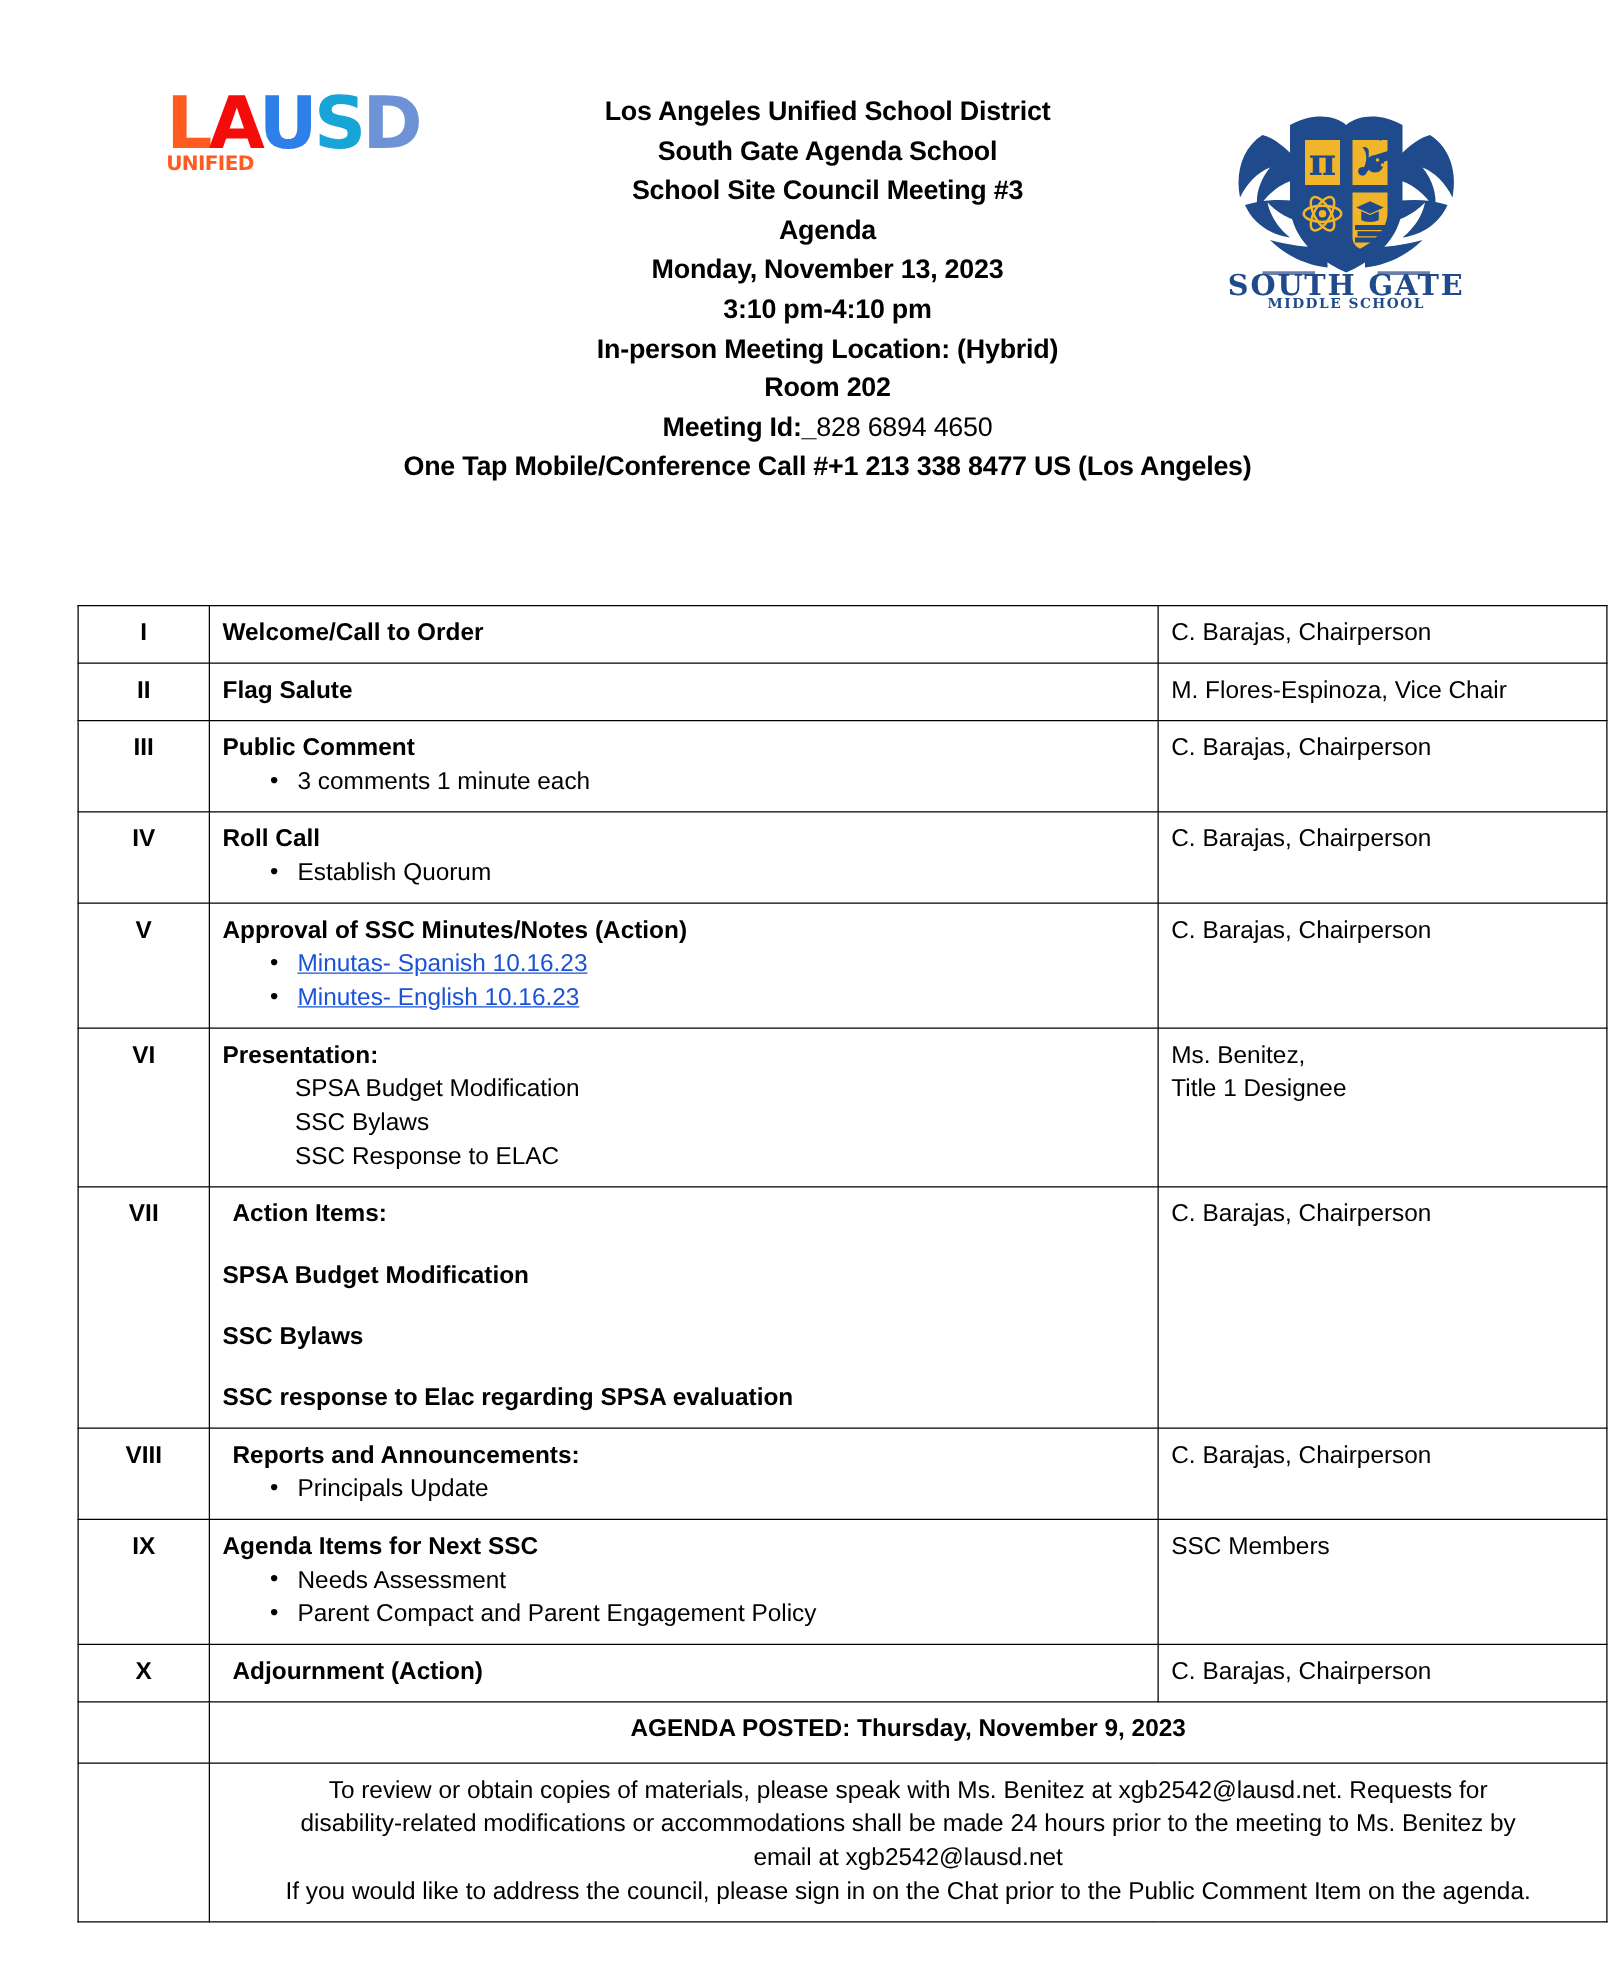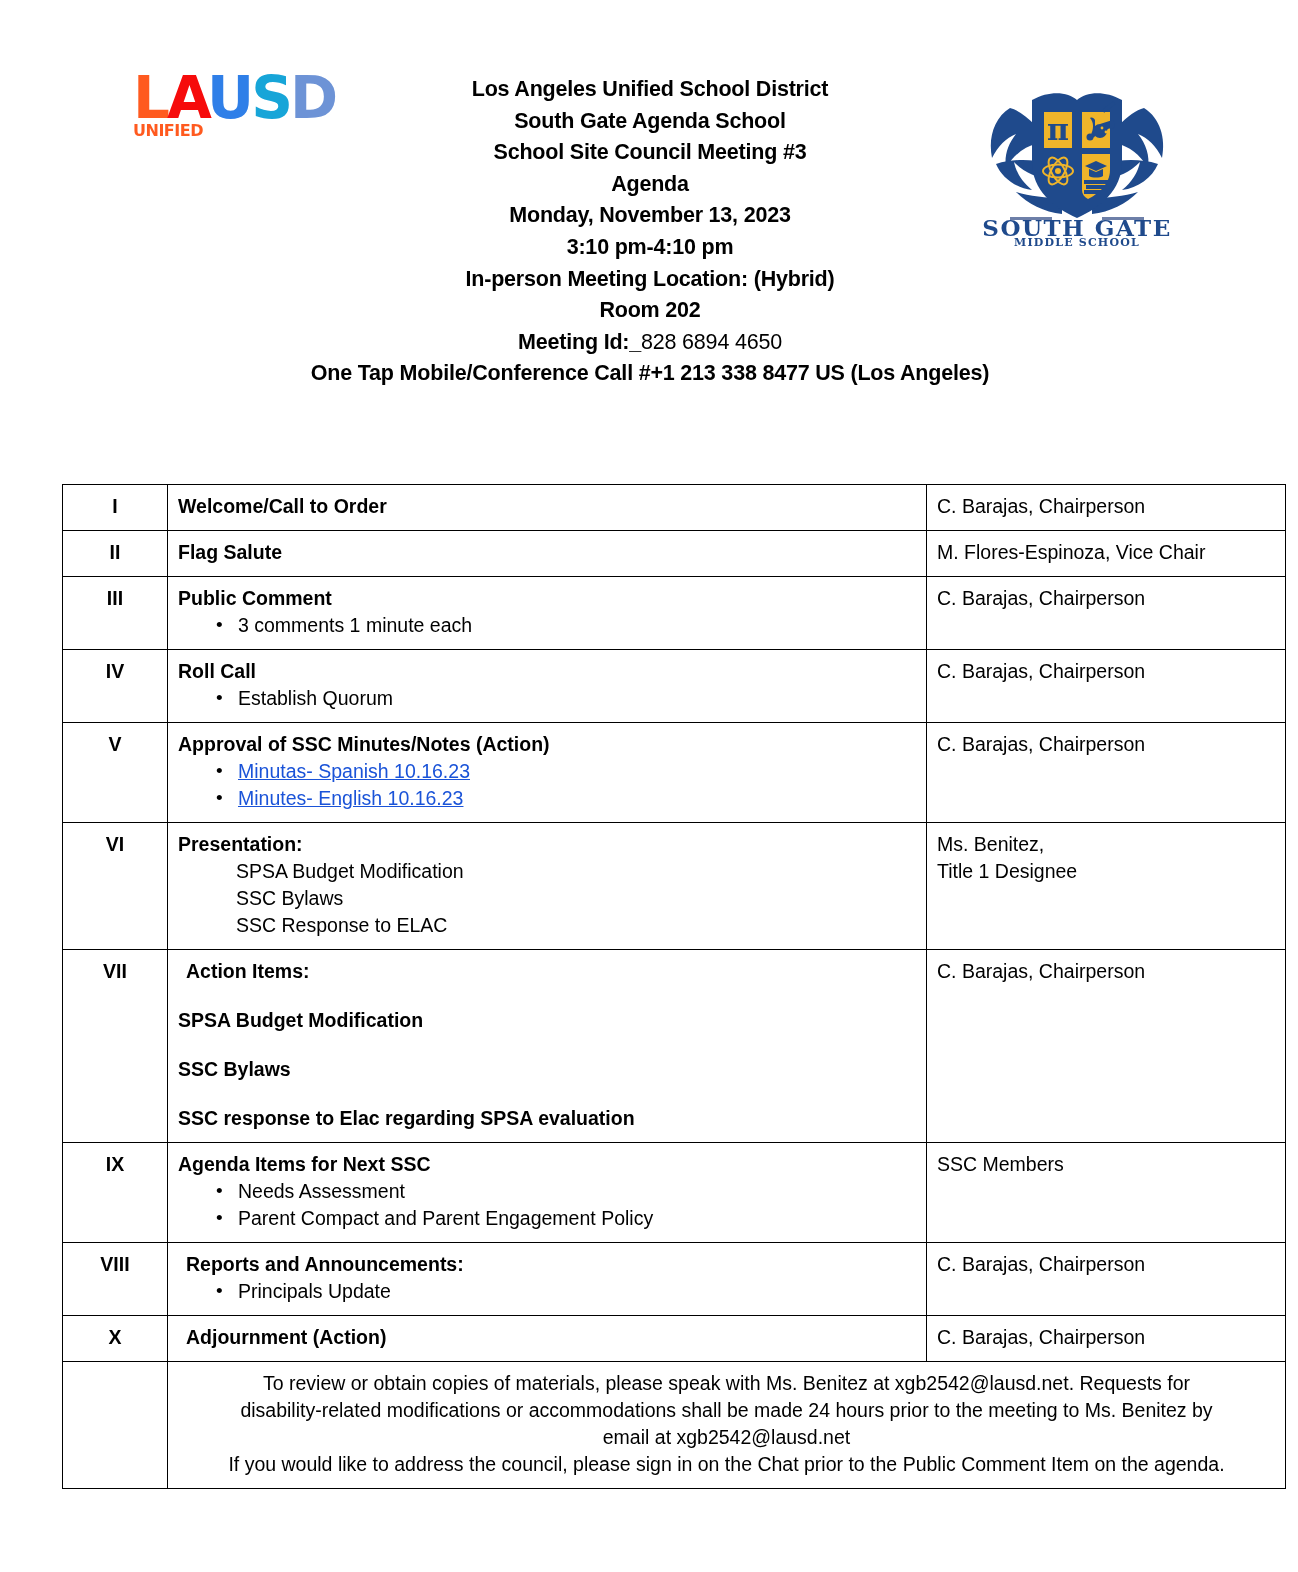--- a/index.html
+++ b/index.html
@@ -61,21 +61,21 @@
   .sgms-logo {
     position: absolute;
     left: 972px;
     top: 66px;
     width: 210px;
     height: 182px;
   }
 
   .header-text {
     position: absolute;
-    left: 200px;
+    left: 212px;
     top: 74px;
     width: 900px;
     text-align: center;
     font-weight: bold;
     font-size: 21.5px;
     line-height: 31.6px;
     letter-spacing: -0.2px;
   }
   .header-text .line { white-space: nowrap; }
   .meeting-id-num { font-weight: normal; margin-top: 14px; }
@@ -316,56 +316,60 @@
           <p class="bold-block">SPSA Budget Modification</p>
           <p class="bold-block">SSC Bylaws</p>
           <p class="bold-block">SSC response to Elac regarding SPSA evaluation</p>
         </td>
         <td class="col-who">
           <p class="who-line">C. Barajas, Chairperson</p>
         </td>
       </tr>
 
       <tr>
+        <td class="col-num">VIII</td>
+        <td class="col-body">
+          <p class="item-title indent-1">Reports and Announcements:</p>
+          <ul class="sub-list">
+            <li>Principals Update</li>
+          </ul>
+        </td>
+        <td class="col-who">
+          <p class="who-line">C. Barajas, Chairperson</p>
+        </td>
+      </tr>
+
+      <tr>
         <td class="col-num">IX</td>
         <td class="col-body">
           <p class="item-title">Agenda Items for Next SSC</p>
           <ul class="sub-list">
             <li>Needs Assessment</li>
             <li>Parent Compact and Parent Engagement Policy</li>
           </ul>
         </td>
         <td class="col-who">
           <p class="who-line">SSC Members</p>
         </td>
       </tr>
 
       <tr>
-        <td class="col-num">VIII</td>
-        <td class="col-body">
-          <p class="item-title indent-1">Reports and Announcements:</p>
-          <ul class="sub-list">
-            <li>Principals Update</li>
-          </ul>
-        </td>
-        <td class="col-who">
-          <p class="who-line">C. Barajas, Chairperson</p>
-        </td>
-      </tr>
-
-      <tr>
         <td class="col-num">X</td>
         <td class="col-body">
           <p class="item-title indent-1">Adjournment (Action)</p>
         </td>
         <td class="col-who">
           <p class="who-line">C. Barajas, Chairperson</p>
         </td>
       </tr>
 
+      <tr>
+        <td class="col-num spacer-cell"></td>
+        <td class="centered-bold" colspan="2">AGENDA POSTED: Thursday, November 9, 2023</td>
+      </tr>
 
       <tr>
         <td class="col-num"></td>
         <td class="notice" colspan="2">
           <div>To review or obtain copies of materials, please speak with  Ms. Benitez at xgb2542@lausd.net. Requests for</div>
           <div>disability-related modifications or accommodations shall be made 24 hours prior to the meeting to Ms. Benitez by</div>
           <div>email at xgb2542@lausd.net</div>
           <div>If you would like to address the council, please sign in on the Chat prior to the Public Comment Item on the agenda.</div>
         </td>
       </tr>

